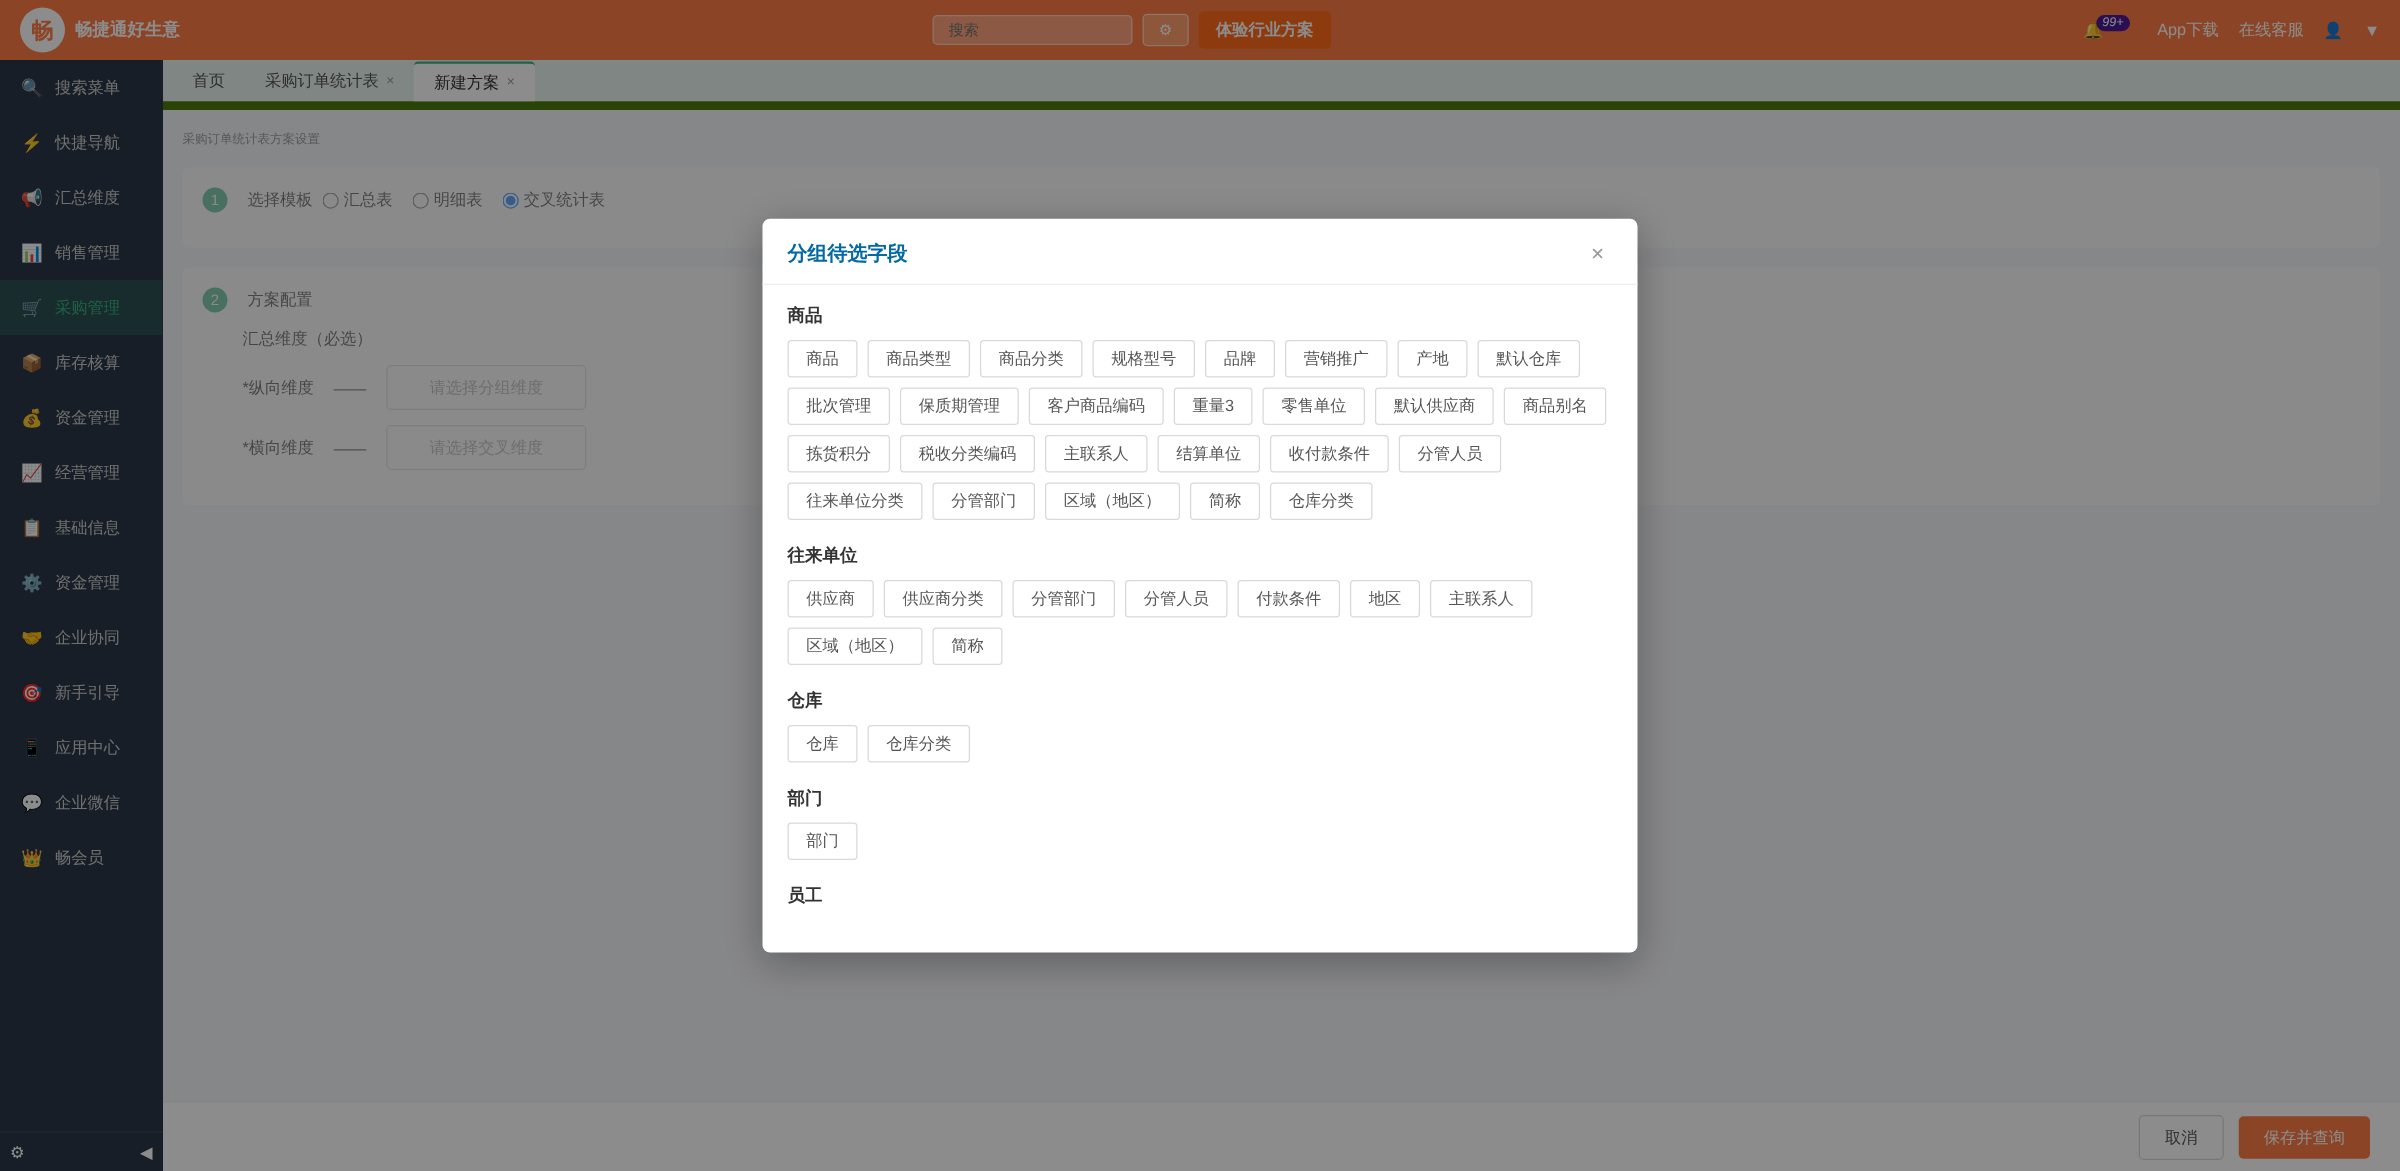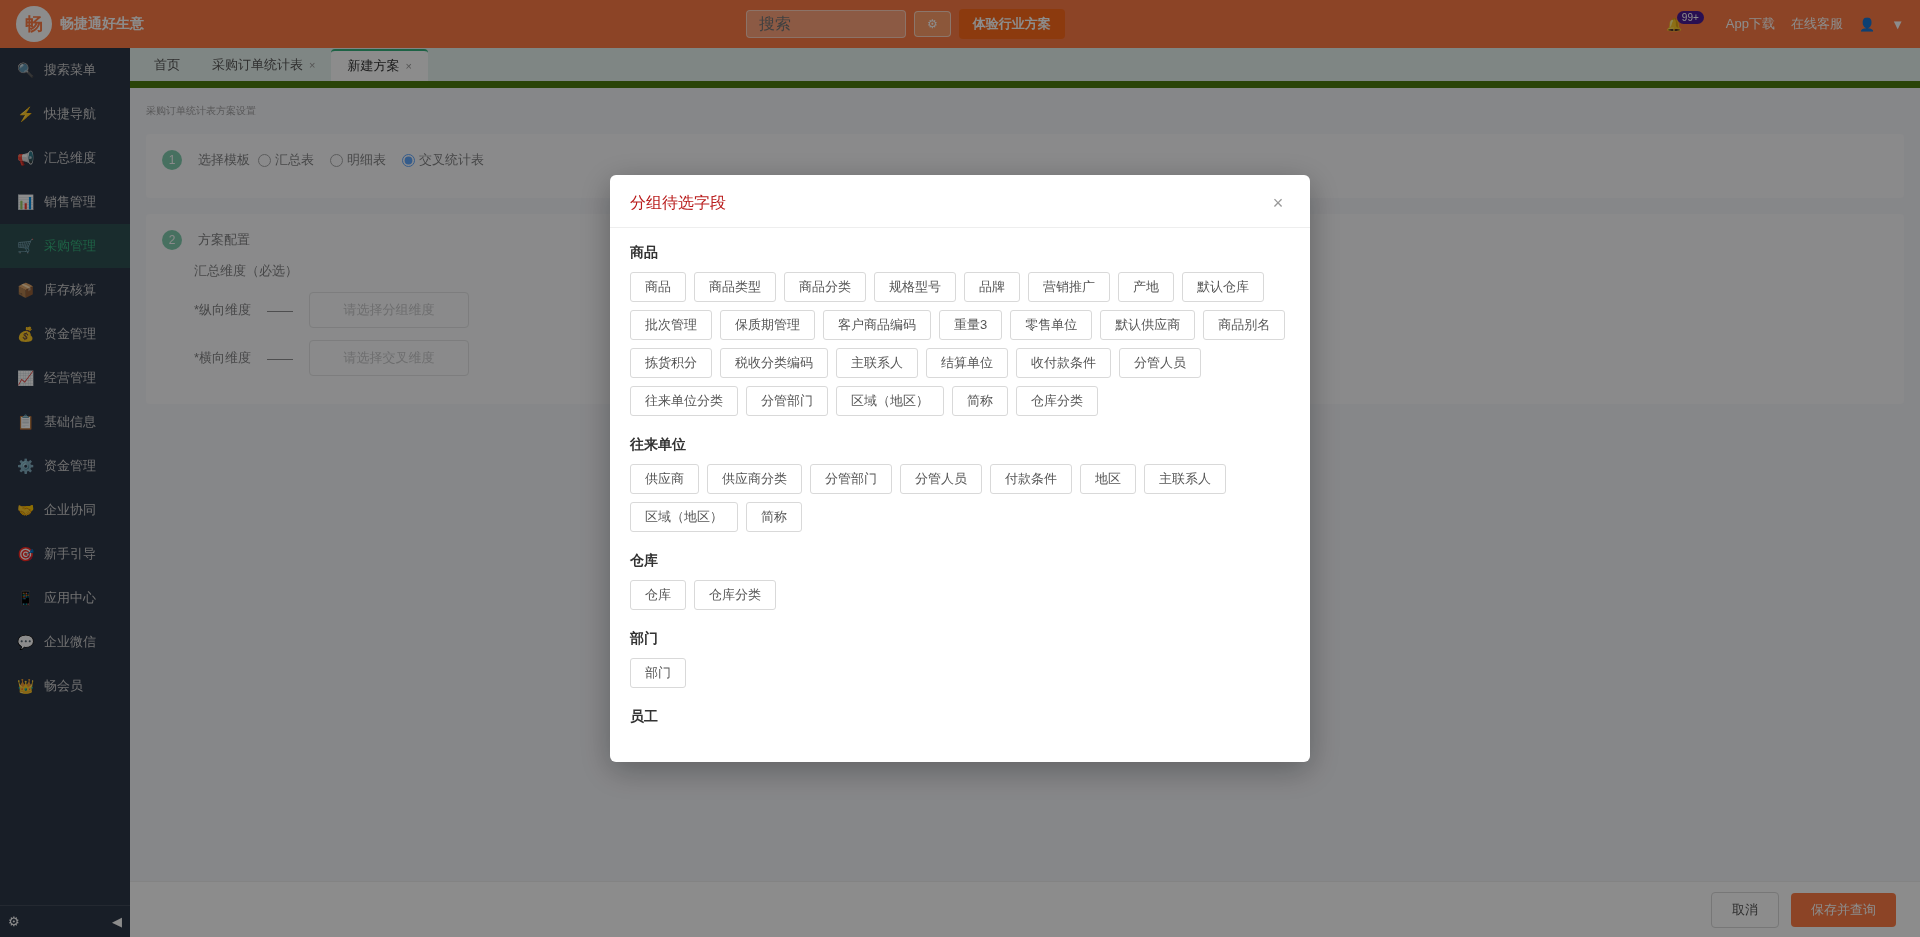--- a/index.html
+++ b/index.html
@@ -39,21 +39,21 @@
       align-items: center;
       gap: 8px;
     }
     .header-search {
       background: rgba(255,255,255,0.3);
       border: 1px solid rgba(255,255,255,0.5);
       border-radius: 4px;
       padding: 4px 12px;
       color: white;
       width: 160px;
-      font-size: 16px;
+      font-size: 12px;
     }
     .header-btn {
       background: #ff9f6a;
       border: 1px solid rgba(255,255,255,0.6);
       border-radius: 4px;
       padding: 5px 12px;
       color: white;
       cursor: pointer;
       font-size: 12px;
     }
@@ -77,20 +77,21 @@
     }
     .badge {
       background: #4c1d95;
       color: white;
       border-radius: 10px;
       padding: 1px 5px;
       font-size: 10px;
       position: relative;
       top: -8px;
       left: -6px;
+      font-style: italic;
     }
 
     
     .tab-bar {
       height: 40px;
       background: #e8f4f0;
       display: flex;
       align-items: center;
       padding: 0 8px;
       border-bottom: 7px solid #4d7c0f;
@@ -198,22 +199,22 @@
     .modal-header {
       display: flex;
       align-items: center;
       justify-content: space-between;
       padding: 16px 20px 12px;
       border-bottom: 1px solid #eee;
       flex-shrink: 0;
     }
     .modal-title {
       font-size: 16px;
-      font-weight: normal;
-      color: #b91c1c;
+      font-weight: bold;
+      color: #0369a1;
     }
     .modal-close {
       cursor: pointer;
       font-size: 18px;
       color: #999;
       width: 24px; height: 24px;
       display: flex; align-items: center; justify-content: center;
     }
 
     .modal-body {

